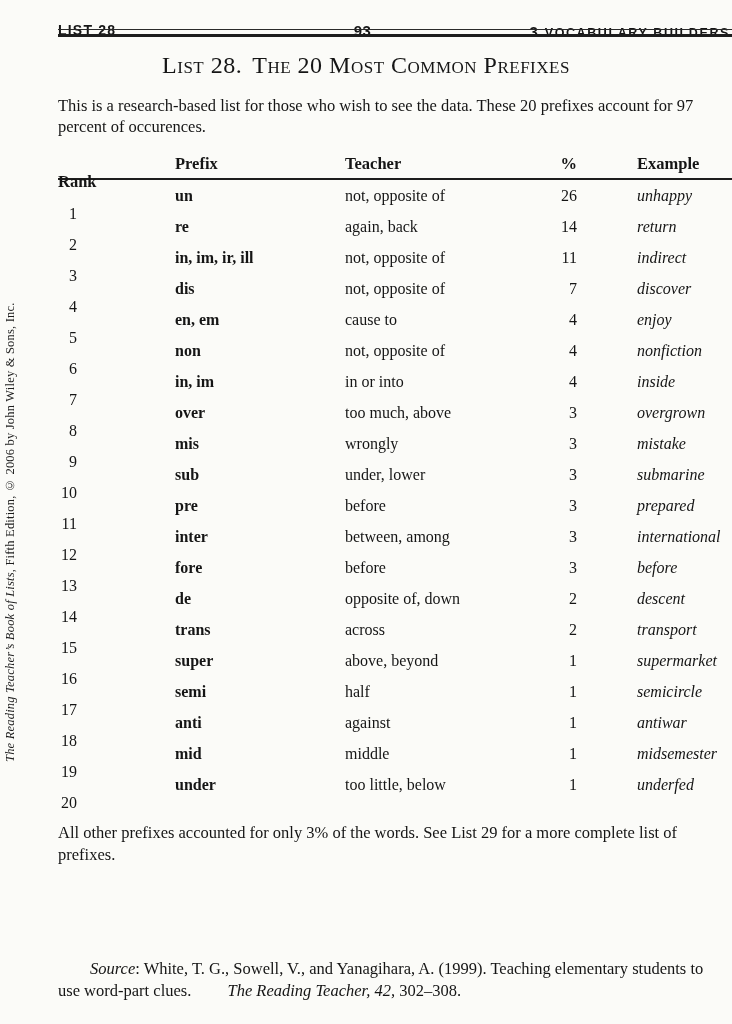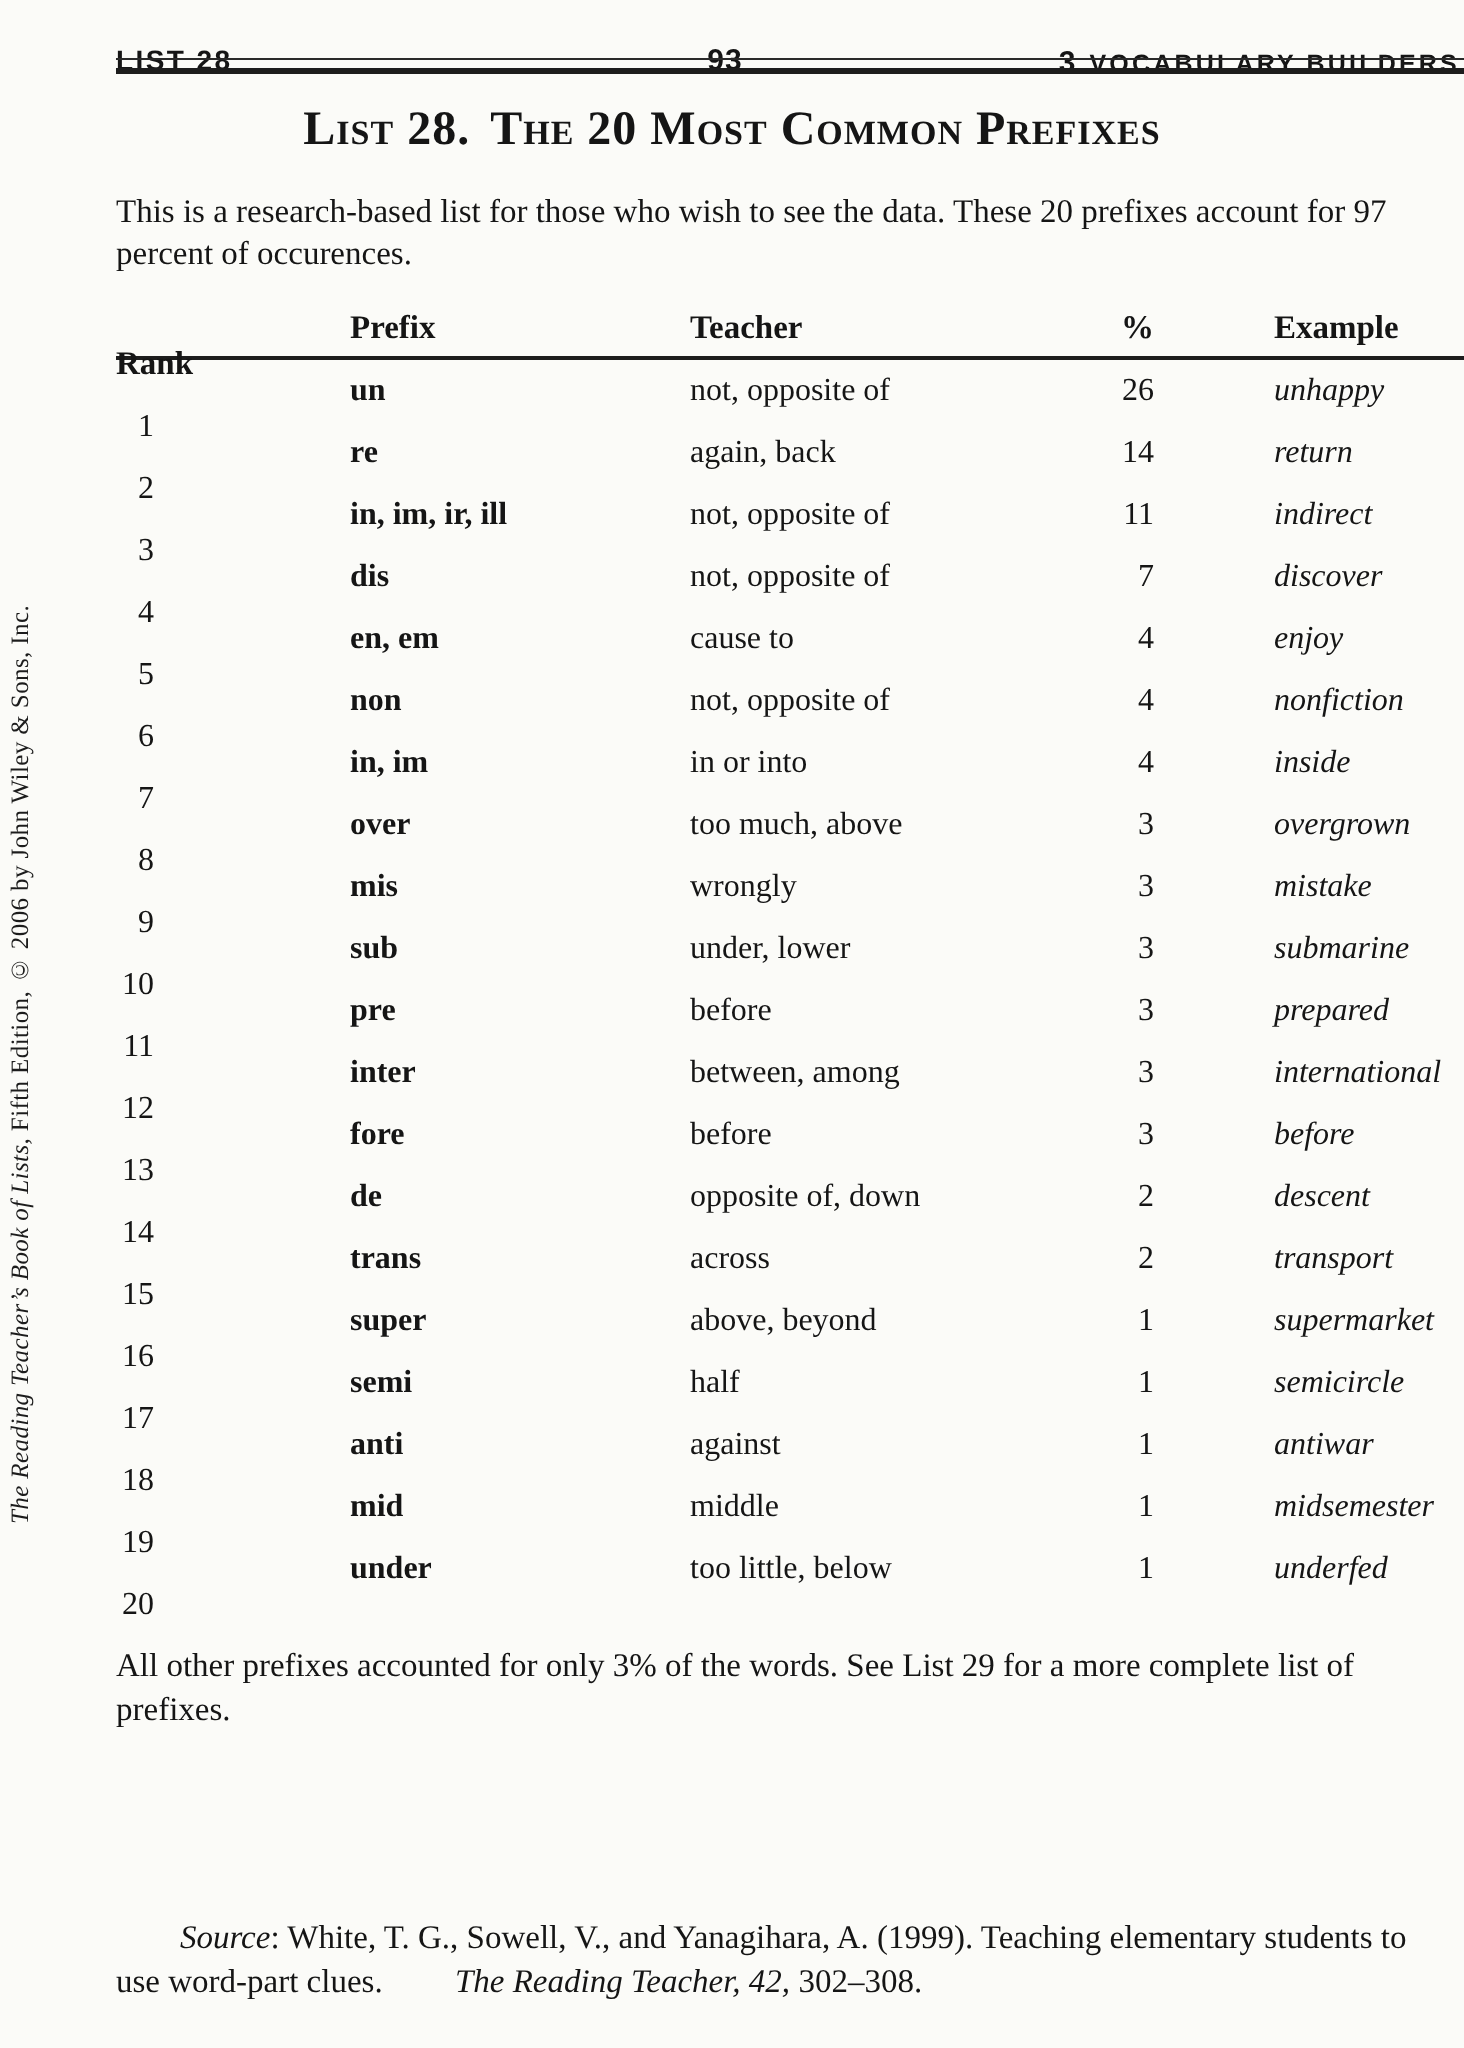--- a/index.html
+++ b/index.html
@@ -40,21 +40,21 @@
   }
   .head-rule-2 {
     position: absolute; top: 34px; left: 58px; right: 0;
     border-top: 3px solid #1d1d1d;
   }
 
   
   .list-title {
     position: absolute; top: 52px; left: 0; right: 0;
     text-align: center;
-    font-weight: bold;
+    font-weight: normal;
     font-variant: small-caps;
     font-size: 24px;
     letter-spacing: .5px;
   }
   .list-title .gap { display: inline-block; width: 10px; }
 
   
   .intro {
     position: absolute; top: 95px; left: 58px; width: 660px;
     font-size: 16.5px; line-height: 21px;

